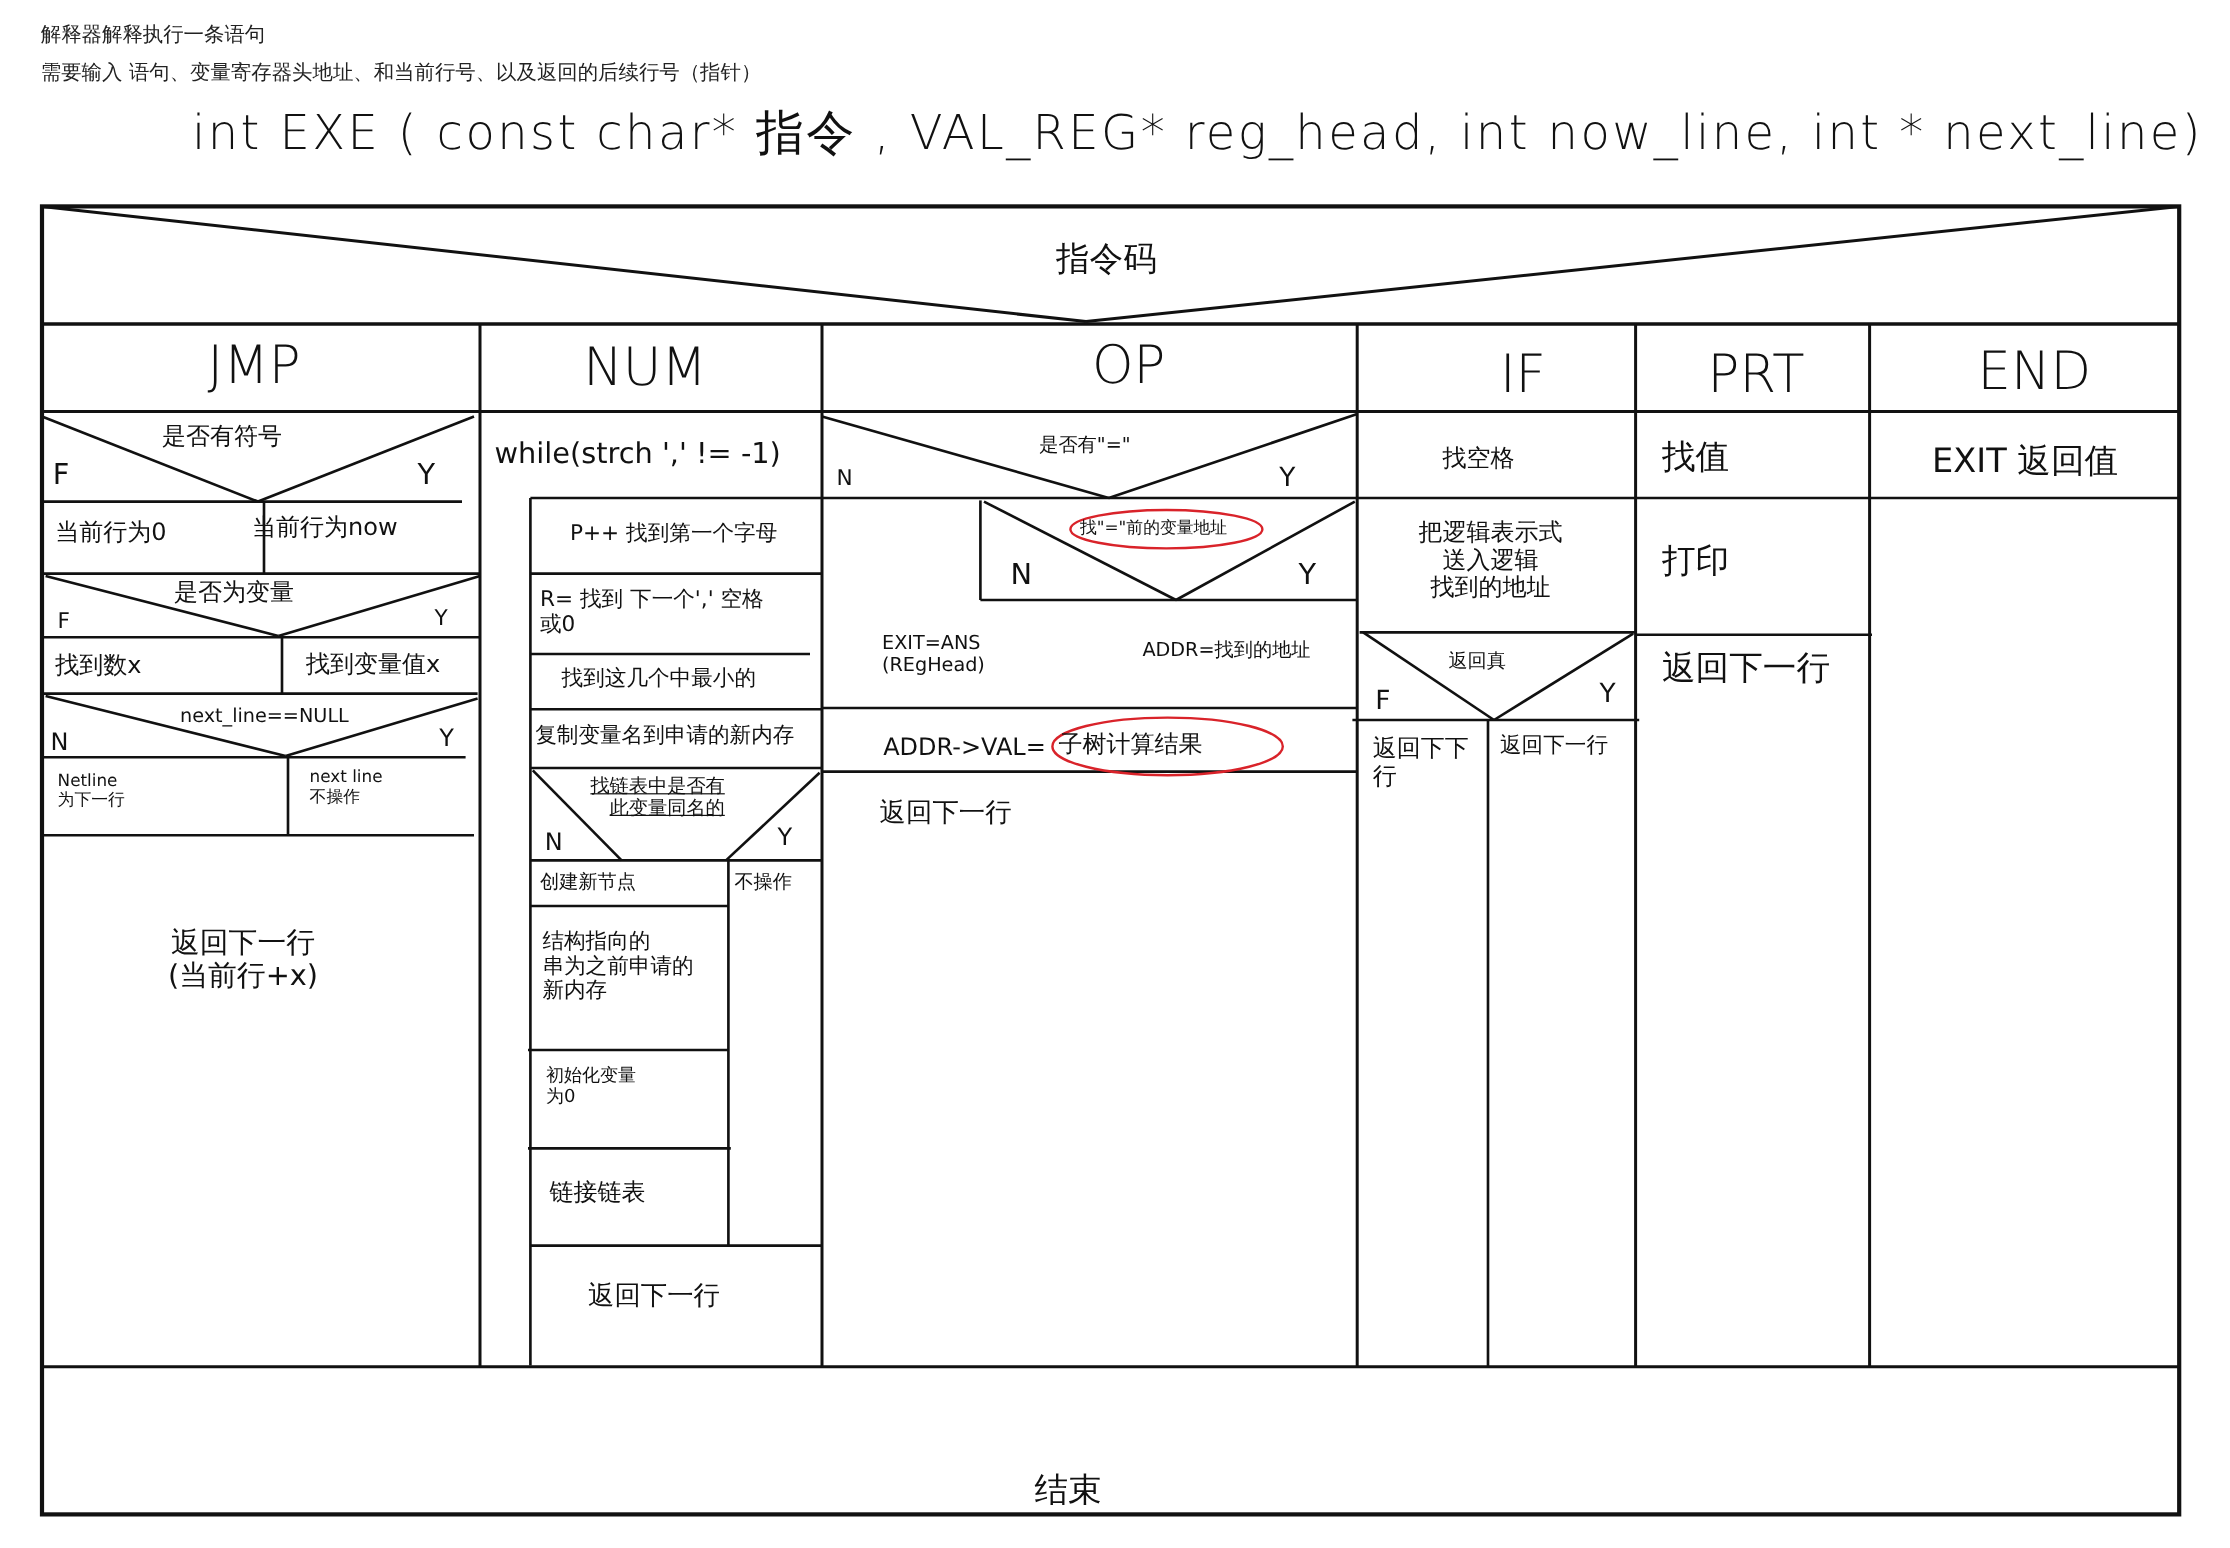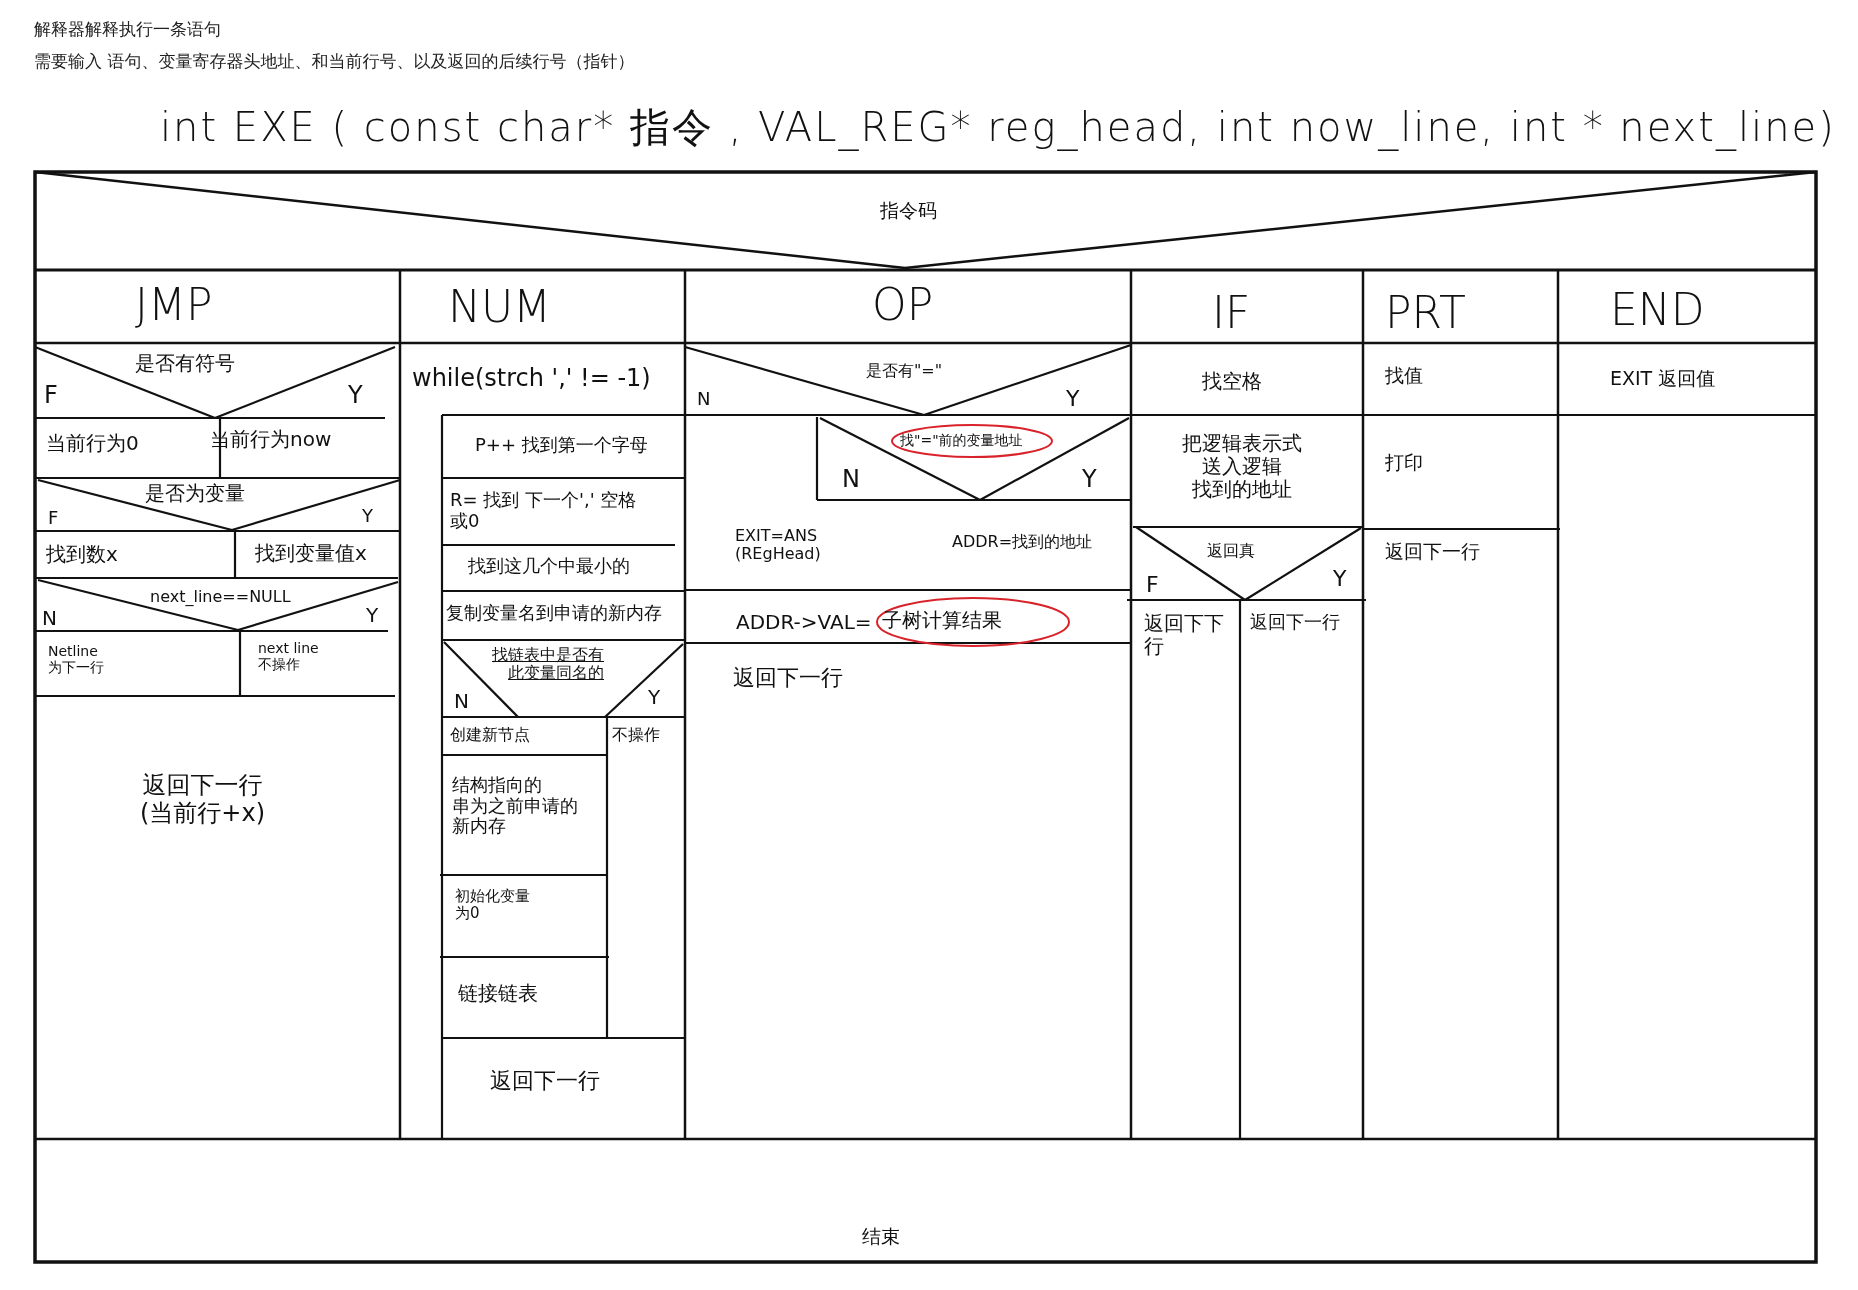--- a/index.html
+++ b/index.html
@@ -1,26 +1,26 @@
 <!DOCTYPE html>
 <html><head>
 <meta charset="utf-8">
 <style>
   html,body{margin:0;padding:0;background:#ffffff;}
   body{width:1858px;height:1290px;position:relative;overflow:hidden;font-family:"DejaVu Sans","Liberation Sans",sans-serif;color:#111;}
   .t{position:absolute;white-space:nowrap;line-height:1.15;}
   .note{font-size:17px;color:#222;}
   .sig{font-size:40px;letter-spacing:2px;font-family:"DejaVu Sans",sans-serif;font-weight:300;}
-  .colhdr{font-size:44px;font-weight:300;}
+  .colhdr{font-size:44px;font-weight:300;margin-left:38px;}
   .s20{font-size:20px;}
   .s18{font-size:18px;}
   .s16{font-size:16px;}
   .s14{font-size:14px;}
   .s24{font-size:24px;}
-  .s28{font-size:19px;}
+  .s28{font-size:28px;}
   .ml{white-space:pre;}
   svg.lines{position:absolute;left:0;top:0;}
 </style>
 </head>
 <body>
 
 <svg class="lines" width="1858" height="1290" viewBox="0 0 1858 1290">
   <g stroke="#111" fill="none" stroke-width="3">
 
     <rect x="35" y="172" width="1781" height="1090" stroke-width="3.5"></rect>
@@ -96,21 +96,21 @@
 
   <g stroke="#d9232a" fill="none" stroke-width="2">
     <ellipse cx="972" cy="441" rx="80" ry="16"></ellipse>
     <ellipse cx="973" cy="622" rx="96" ry="24"></ellipse>
   </g>
 </svg>
 
 <div class="t note" style="left:34px;top:20px;">解释器解释执行一条语句</div>
 <div class="t note" style="left:34px;top:52px;">需要输入 语句、变量寄存器头地址、和当前行号、以及返回的后续行号（指针）</div>
 
-<div class="t sig" style="left:160px;top:104px;text-align:center;">int  EXE ( const  char* 指令 , VAL_REG* reg_head,  int  now_line,  int * next_line)</div>
+<div class="t sig" style="left:160px;top:88px;text-align:center;">int  EXE ( const  char* 指令 , VAL_REG* reg_head,  int  now_line,  int * next_line)</div>
 
 <div class="t s28" style="left:880px;top:200px;">指令码</div>
 
 <div class="t colhdr" style="left:135px;top:280px;">JMP</div>
 <div class="t colhdr" style="left:448px;top:282px;">NUM</div>
 <div class="t colhdr" style="left:872px;top:280px;">OP</div>
 <div class="t colhdr" style="left:1212px;top:288px;">IF</div>
 <div class="t colhdr" style="left:1385px;top:288px;">PRT</div>
 <div class="t colhdr" style="left:1610px;top:285px;">END</div>
 

